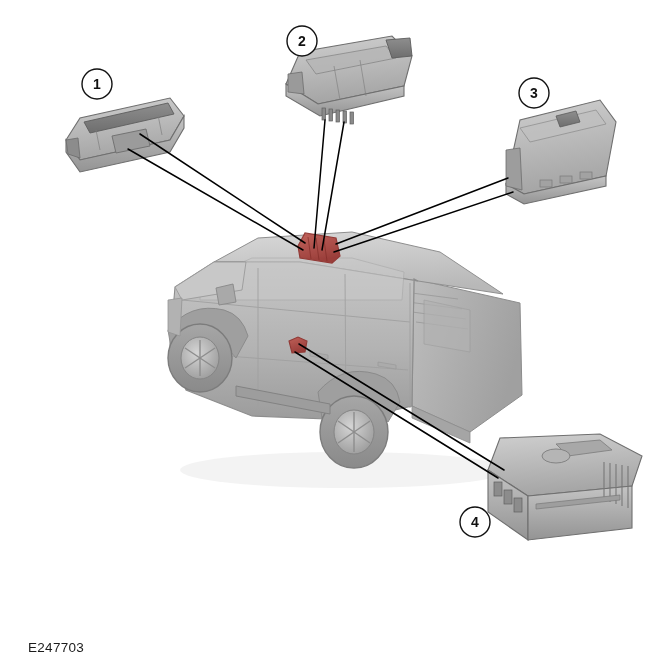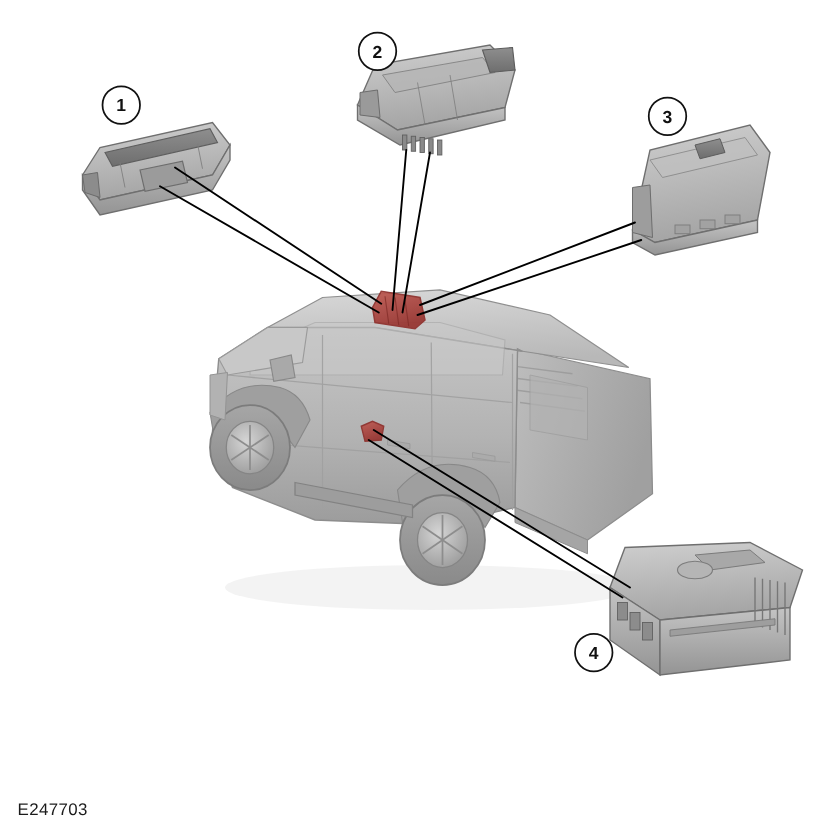--- a/index.html
+++ b/index.html
@@ -5,21 +5,21 @@
 <style>
   html,body{margin:0;padding:0;background:#ffffff;}
   body{
     width:672px;height:672px;overflow:hidden;position:relative;
     font-family:"Liberation Sans", sans-serif;
     -webkit-font-smoothing:antialiased;
   }
   #stage{position:absolute;left:0;top:0;width:672px;height:672px;}
   #art{position:absolute;left:0;top:0;}
   .figid{
-    position:absolute;left:14px;top:640px;
+    position:absolute;left:28px;top:640px;
     font-family:"Liberation Sans", sans-serif;
     font-size:13.5px;color:#1b1b1b;letter-spacing:.3px;
     white-space:nowrap;
   }
   .callout-label{
     position:absolute;
     font-family:"Liberation Sans", sans-serif;
     font-size:14px;font-weight:700;color:#111;
     width:30px;height:30px;line-height:30px;text-align:center;
     pointer-events:none;

